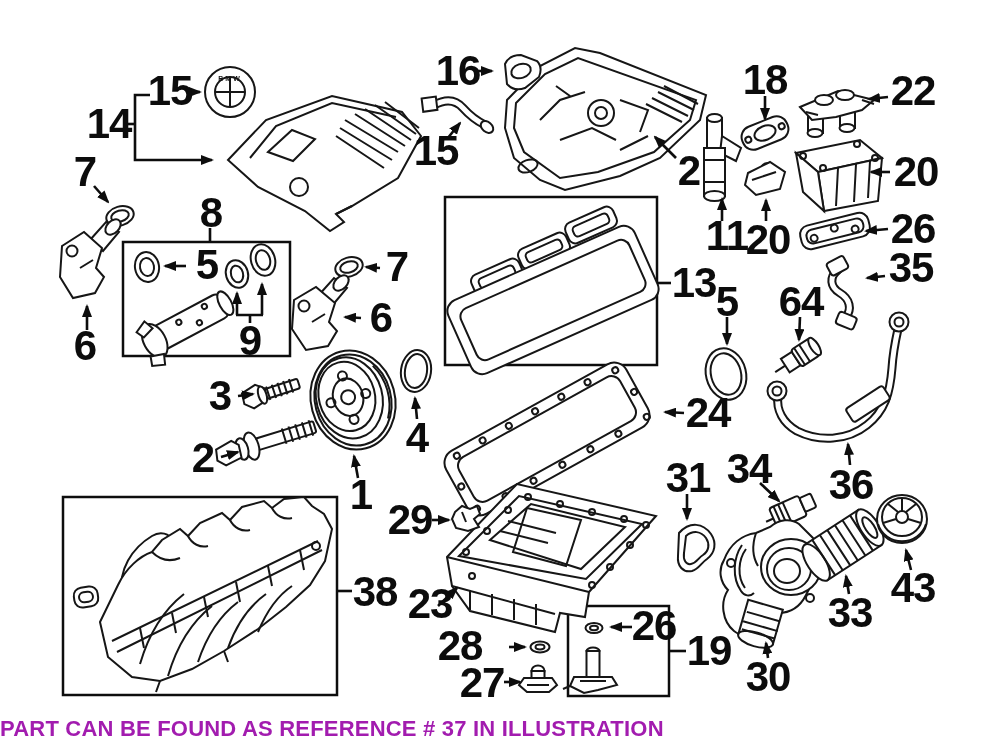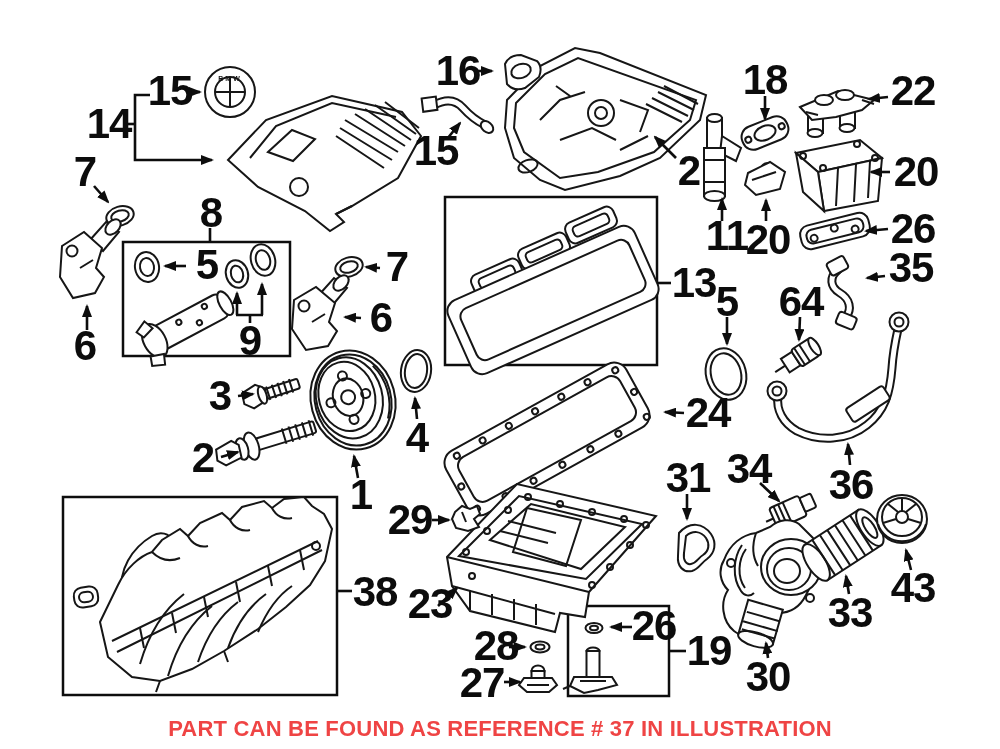--- a/index.html
+++ b/index.html
@@ -2,22 +2,22 @@
 <html><head>
 <meta charset="utf-8">
 <style>
   html,body { margin:0; padding:0; background:#fff; }
   .canvas { position:relative; width:1000px; height:749px; background:#ffffff; overflow:hidden;
             font-family:"Liberation Sans", sans-serif; }
   .art { position:absolute; left:0; top:0; }
   .num { position:absolute; transform:translate(-50%,-50%);
          font:700 42px "Liberation Sans", sans-serif; color:#0c0c0c; letter-spacing:-1px;
          white-space:nowrap; user-select:none; }
-  .note { position:absolute; left:0; right:0; top:716px; text-align:center;
-          font:700 22px "Liberation Sans", sans-serif; color:#ef4444; letter-spacing:.2px; }
+  .note { position:absolute; left:0; right:0; top:716px; text-align:left;
+          font:700 22px "Liberation Sans", sans-serif; color:#a21caf; letter-spacing:.2px; }
   svg .ln { stroke:#161616; stroke-width:2; fill:none; }
   svg .fw { stroke:#161616; stroke-width:2; fill:#ffffff; }
   svg .box { stroke:#0d0d0d; stroke-width:2.5; fill:#ffffff; }
   svg .lead { stroke:#0d0d0d; stroke-width:2.6; fill:none; }
   svg .tubeO { stroke:#161616; stroke-width:9; fill:none; stroke-linecap:round; stroke-linejoin:round; }
   svg .tubeI { stroke:#ffffff; stroke-width:5; fill:none; stroke-linecap:round; stroke-linejoin:round; }
 </style>
 </head>
 <body>
 
@@ -446,21 +446,21 @@
 <div class="num" style="left:765px;top:80px">18</div>
 <div class="num" style="left:768px;top:240px">20</div>
 <div class="num" style="left:916px;top:172px">20</div>
 <div class="num" style="left:913px;top:229px">26</div>
 <div class="num" style="left:913px;top:91px">22</div>
 <div class="num" style="left:430px;top:604px">23</div>
 <div class="num" style="left:708px;top:413px">24</div>
 <div class="num" style="left:709px;top:651px">19</div>
 <div class="num" style="left:654px;top:626px">26</div>
 <div class="num" style="left:482px;top:683px">27</div>
-<div class="num" style="left:496px;top:646px">28</div>
+<div class="num" style="left:460px;top:646px">28</div>
 <div class="num" style="left:410px;top:520px">29</div>
 <div class="num" style="left:768px;top:677px">30</div>
 <div class="num" style="left:688px;top:478px">31</div>
 <div class="num" style="left:913px;top:588px">43</div>
 <div class="num" style="left:850px;top:613px">33</div>
 <div class="num" style="left:749px;top:469px">34</div>
 <div class="num" style="left:911px;top:268px">35</div>
 <div class="num" style="left:851px;top:485px">36</div>
 <div class="num" style="left:801px;top:302px">64</div>
 <div class="num" style="left:375px;top:592px">38</div>

